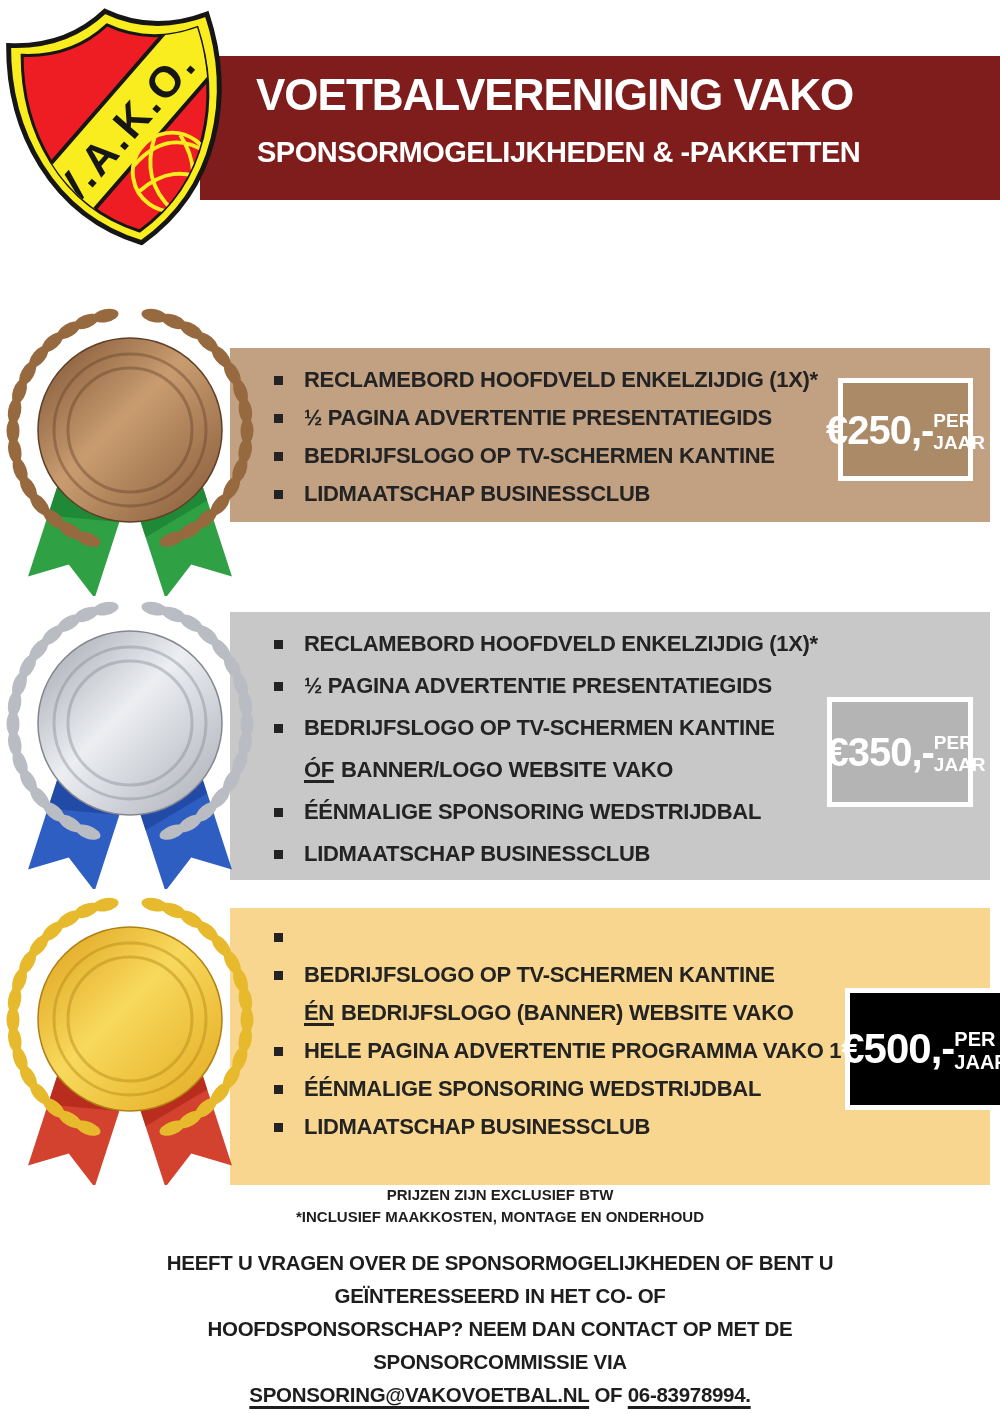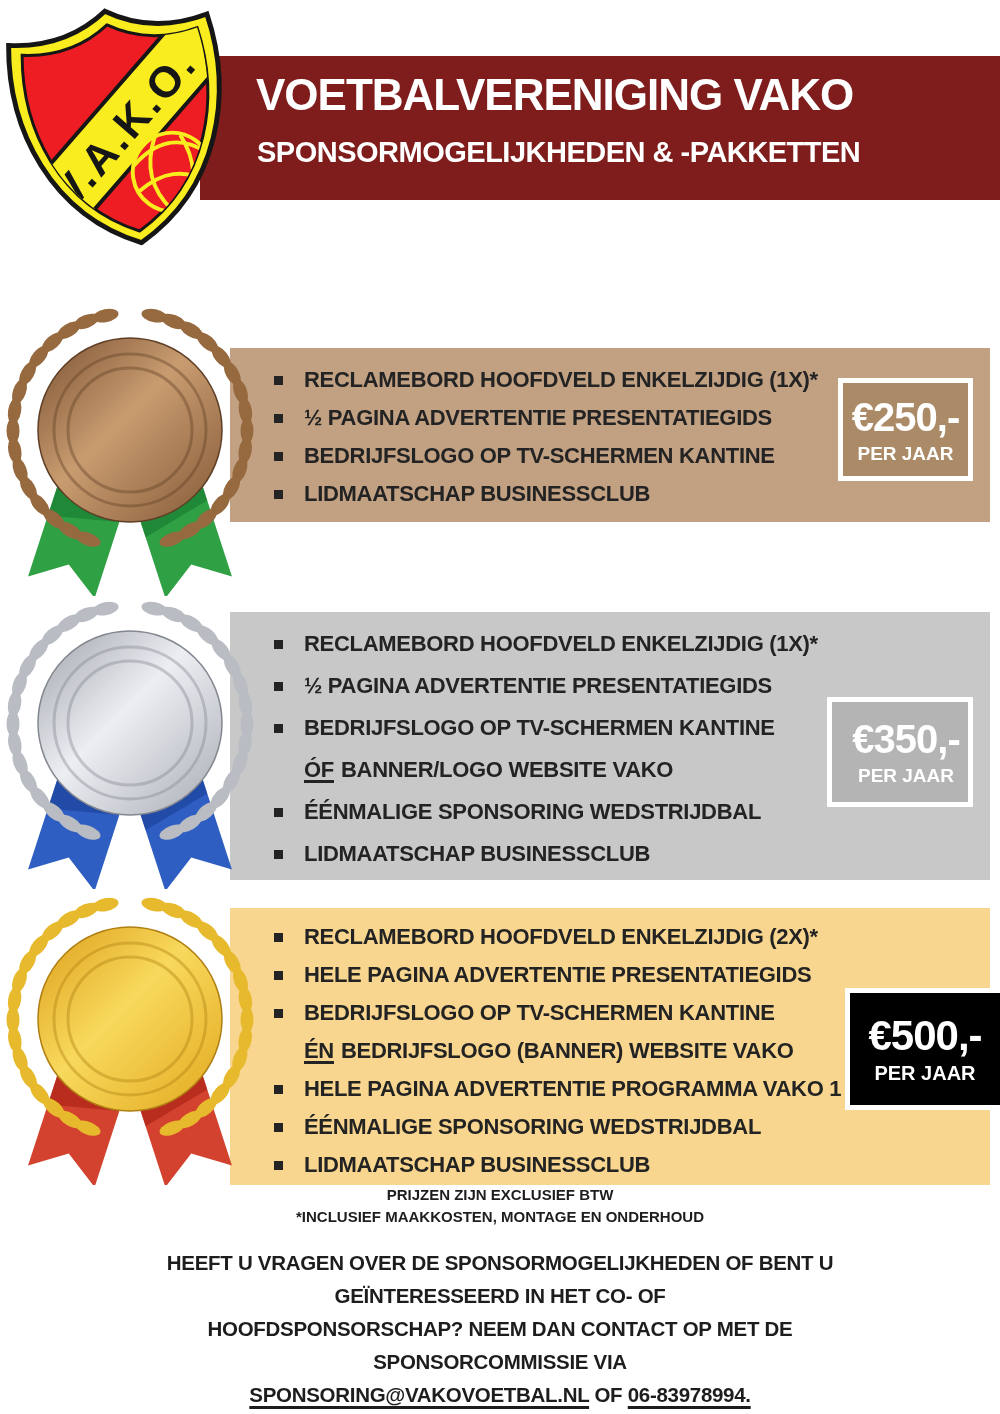--- a/index.html
+++ b/index.html
@@ -26,21 +26,21 @@
 
   
   .band{position:absolute;left:230px;width:760px;}
   .list{position:absolute;left:274px;}
   .row{display:flex;align-items:center;color:#232323;font-weight:700;font-size:22px;
        letter-spacing:-0.3px;white-space:nowrap;}
   .bullet{width:9px;height:9px;background:#232323;margin-right:21px;flex:0 0 auto;}
   .row.cont{padding-left:30px;}
   .prefix{text-decoration:underline;text-decoration-thickness:2.5px;text-underline-offset:3px;margin-right:7px;}
   .pricebox{position:absolute;border:5px solid #ffffff;box-sizing:border-box;
-       display:flex;flex-direction:column;align-items:center;justify-content:center;color:#fff;}
+       display:flex;flex-direction:row;align-items:center;justify-content:center;color:#fff;}
   .price{font-weight:700;font-size:40px;letter-spacing:-1px;line-height:44px;}
   .per{font-weight:700;font-size:19px;margin-top:4px;letter-spacing:0;}
   .medal{position:absolute;left:5px;width:250px;height:292px;}
   .medal svg{width:100%;height:100%;display:block;}
 
   .pkg0 .band{top:348px;height:174px;}
   .pkg0 .list{top:361px;}
   .pkg0 .row{height:38px;}
   .pkg0 .pricebox{left:838px;top:378px;width:135px;height:103px;}
   .pkg0 .medal{top:304px;}
@@ -324,25 +324,20 @@
             <ellipse cx="83.1" cy="235.2" rx="13" ry="6.5" fill="#e7ba2e" transform="rotate(21.0 83.1 235.2)"></ellipse>
             <ellipse cx="166.9" cy="235.2" rx="13" ry="6.5" fill="#e7ba2e" transform="rotate(-21.0 166.9 235.2)"></ellipse>
     <circle cx="125" cy="126" r="92" fill="url(#medgrad2)" stroke="#b07f12" stroke-width="1.5"></circle>
     <circle cx="125" cy="126" r="76" fill="none" stroke="#b07f12" stroke-width="3" opacity="0.4"></circle>
     <circle cx="125" cy="126" r="62" fill="none" stroke="#b07f12" stroke-width="3" opacity="0.4"></circle>
   </svg>
         </div>
         <div class="list">
           <div class="row">
             <span class="bullet"></span>
-            <span>RECLAMEBORD HOOFDVELD ENKELZIJDIG (2X)*</span>
-          </div>
-          <div class="row">
-            <span class="bullet"></span>
-            <span>HELE PAGINA ADVERTENTIE PRESENTATIEGIDS</span>
           </div>
           <div class="row">
             <span class="bullet"></span>
             <span>BEDRIJFSLOGO OP TV-SCHERMEN KANTINE</span>
           </div>
           <div class="row cont">
             <span class="prefix">ÉN</span>
             <span>BEDRIJFSLOGO (BANNER) WEBSITE VAKO</span>
           </div>
           <div class="row">

